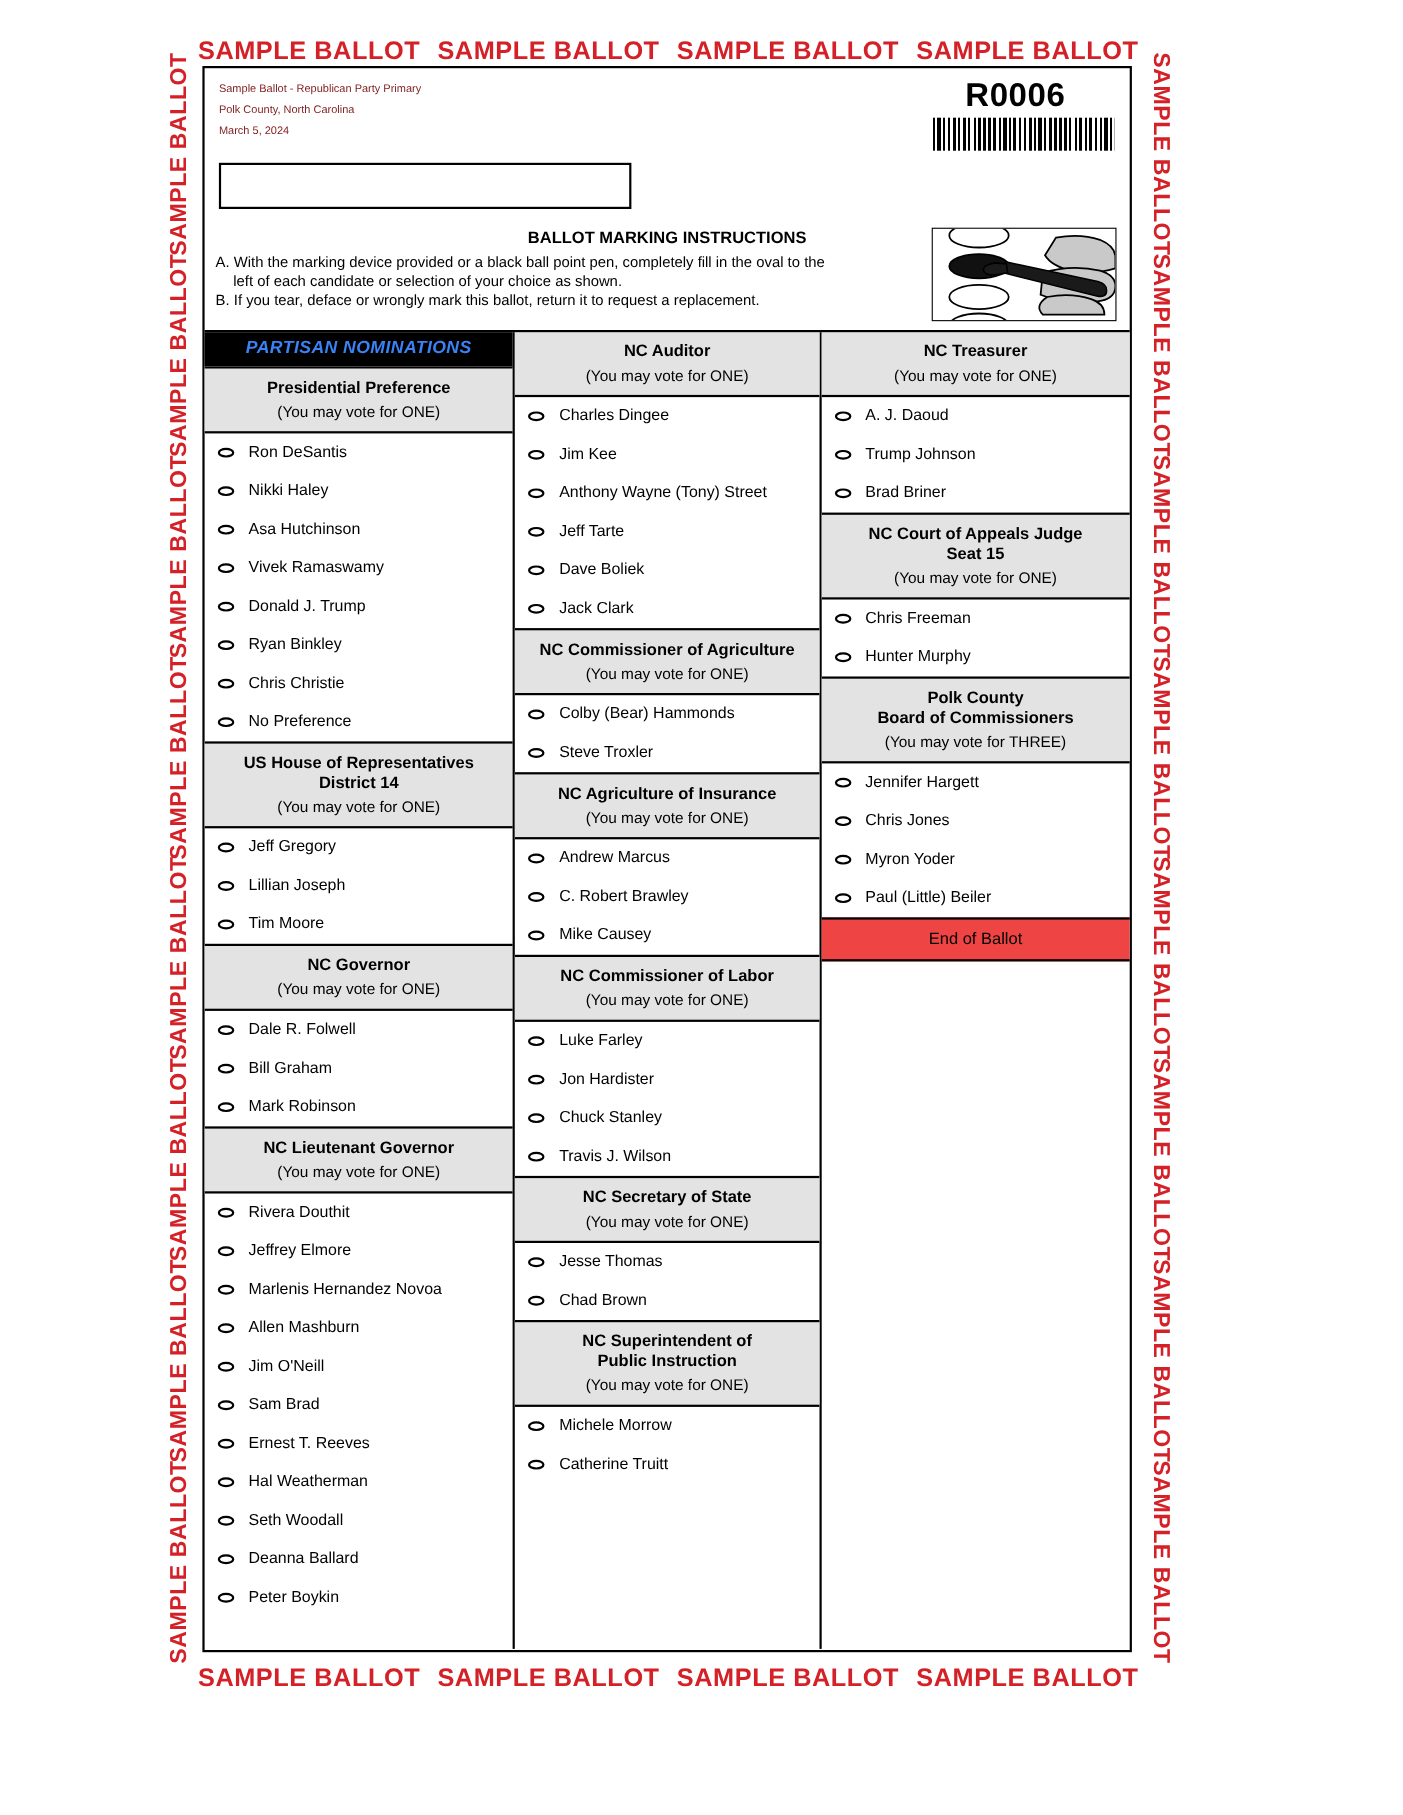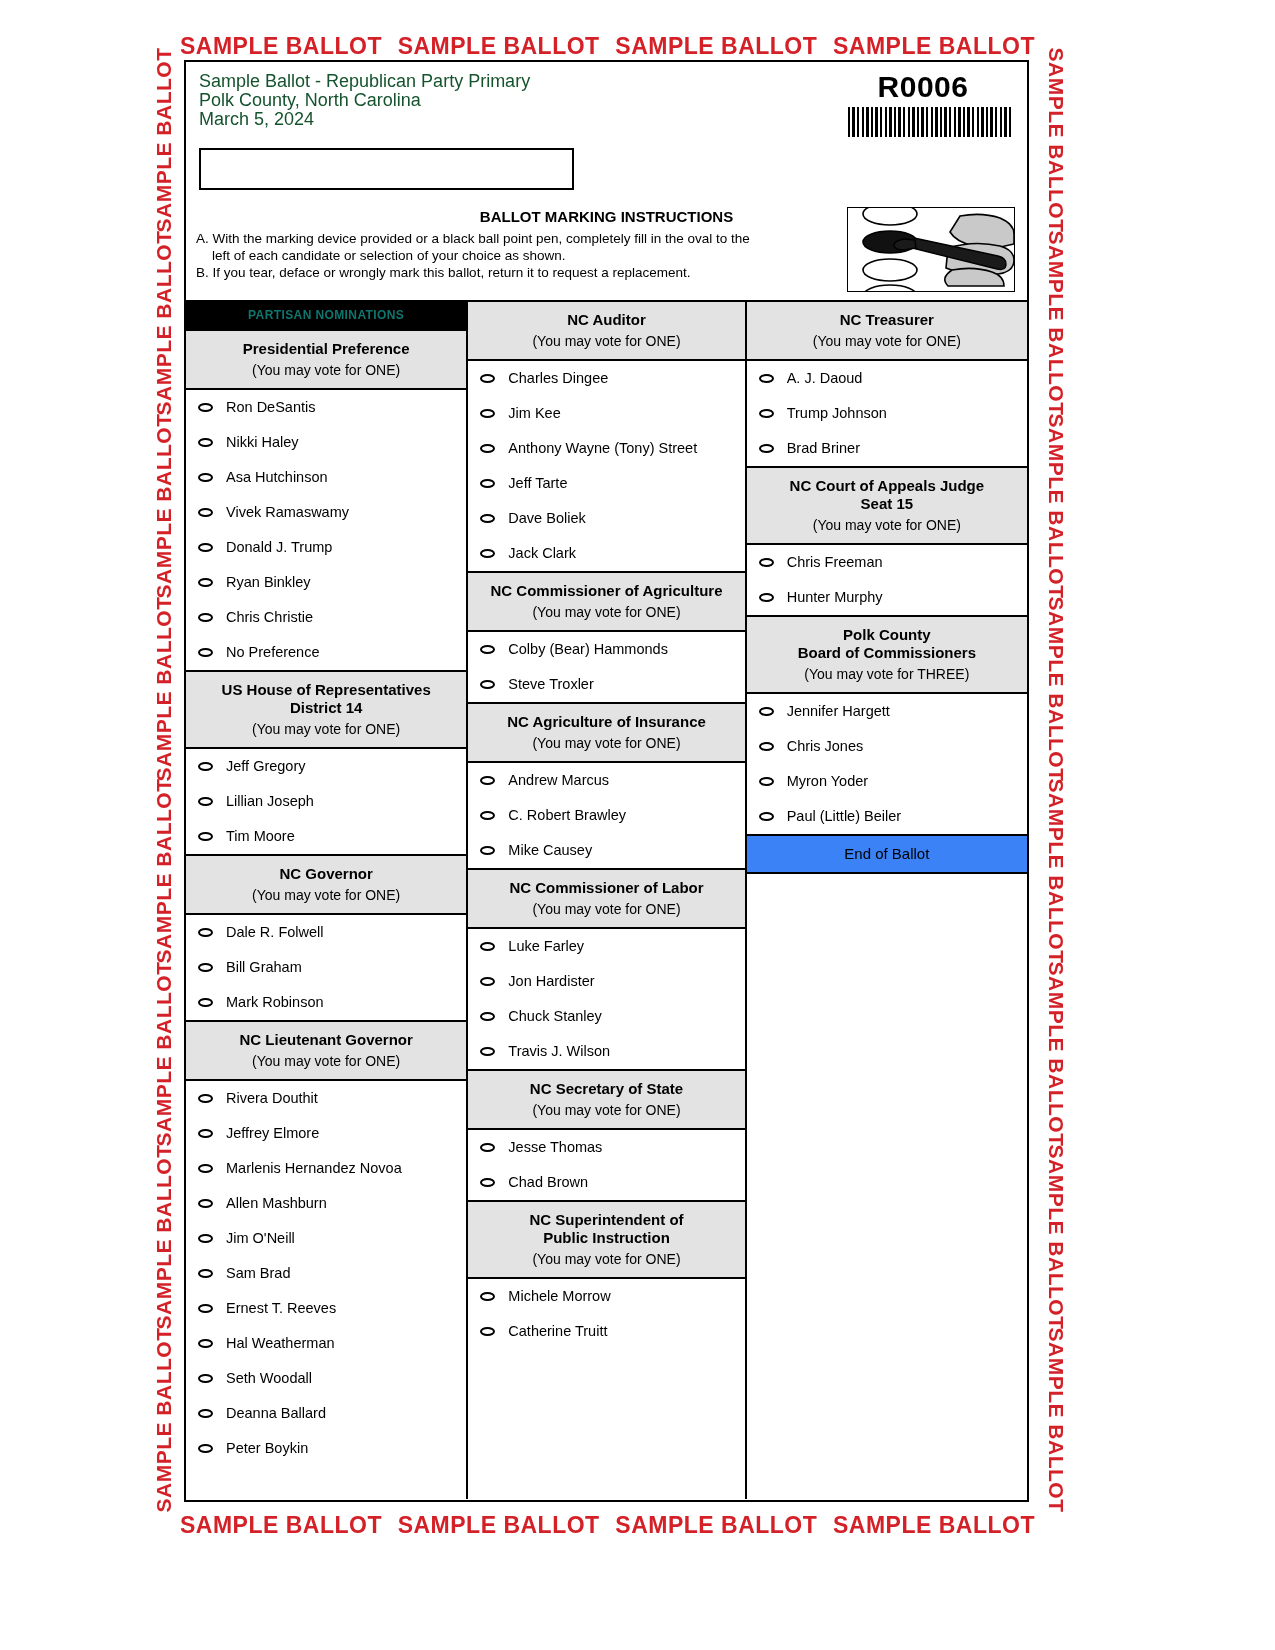--- a/index.html
+++ b/index.html
@@ -59,21 +59,21 @@
     left: 184px; top: 60px;
     width: 845px; height: 1442px;
     border: 2.5px solid #000;
     background: #fff;
   }
 
   
   #header { position: relative; height: 240px; border-bottom: 2.5px solid #000; }
   #hdr-title {
     position: absolute; left: 13px; top: 10px;
-    font-size: 18px; line-height: 19px; color: #14532d;
+    font-size: 10px; line-height: 19px; color: #7f1d1d;
   }
   #hdr-title div { white-space: nowrap; }
   #voter-box {
     position: absolute; left: 13px; top: 86px;
     width: 375px; height: 42px;
     border: 2px solid #000; background: #fff;
   }
   #ballot-id {
     position: absolute; right: 14px; top: 8px;
     text-align: center; width: 180px;
@@ -102,24 +102,25 @@
     width: 168px; height: 85px;
     border: 1.5px solid #000; background: #fff; overflow: hidden;
   }
 
   
   #cols { display: flex; height: 1197px; align-items: stretch; }
   .col { width: 281.5px; }
   .col.mid { border-left: 2.5px solid #000; border-right: 2.5px solid #000; }
 
   .banner {
-    background: #000; color: #0f766e;
+    background: #000; color: #3b82f6;
     text-align: center; font-weight: bold;
-    font-size: 12px; letter-spacing: 0.4px;
+    font-size: 16px; letter-spacing: 0.4px;
     padding: 6px 0 7px;
+    font-style: italic;
   }
   .contest-head {
     background: #e3e3e3;
     border-top: 2.5px solid #000;
     border-bottom: 2.5px solid #000;
     text-align: center;
     padding: 9px 4px 10px;
   }
   .contest-head.first { border-top: none; }
   .contest-head .ct { font-size: 15px; font-weight: bold; line-height: 18px; }
@@ -132,21 +133,21 @@
     min-height: 35px;
   }
   .oval {
     width: 15px; height: 9px;
     border: 2px solid #000; border-radius: 50%;
     flex: 0 0 auto; margin-right: 13px;
   }
   .cand .nm { line-height: 17px; }
 
   .endbar {
-    background: #3b82f6;
+    background: #ef4444;
     border-top: 2.5px solid #000;
     border-bottom: 2.5px solid #000;
     text-align: center; font-size: 15px;
     padding: 9px 0 10px;
   }
 </style>
 </head>
 <body>
 
 <div id="page">

